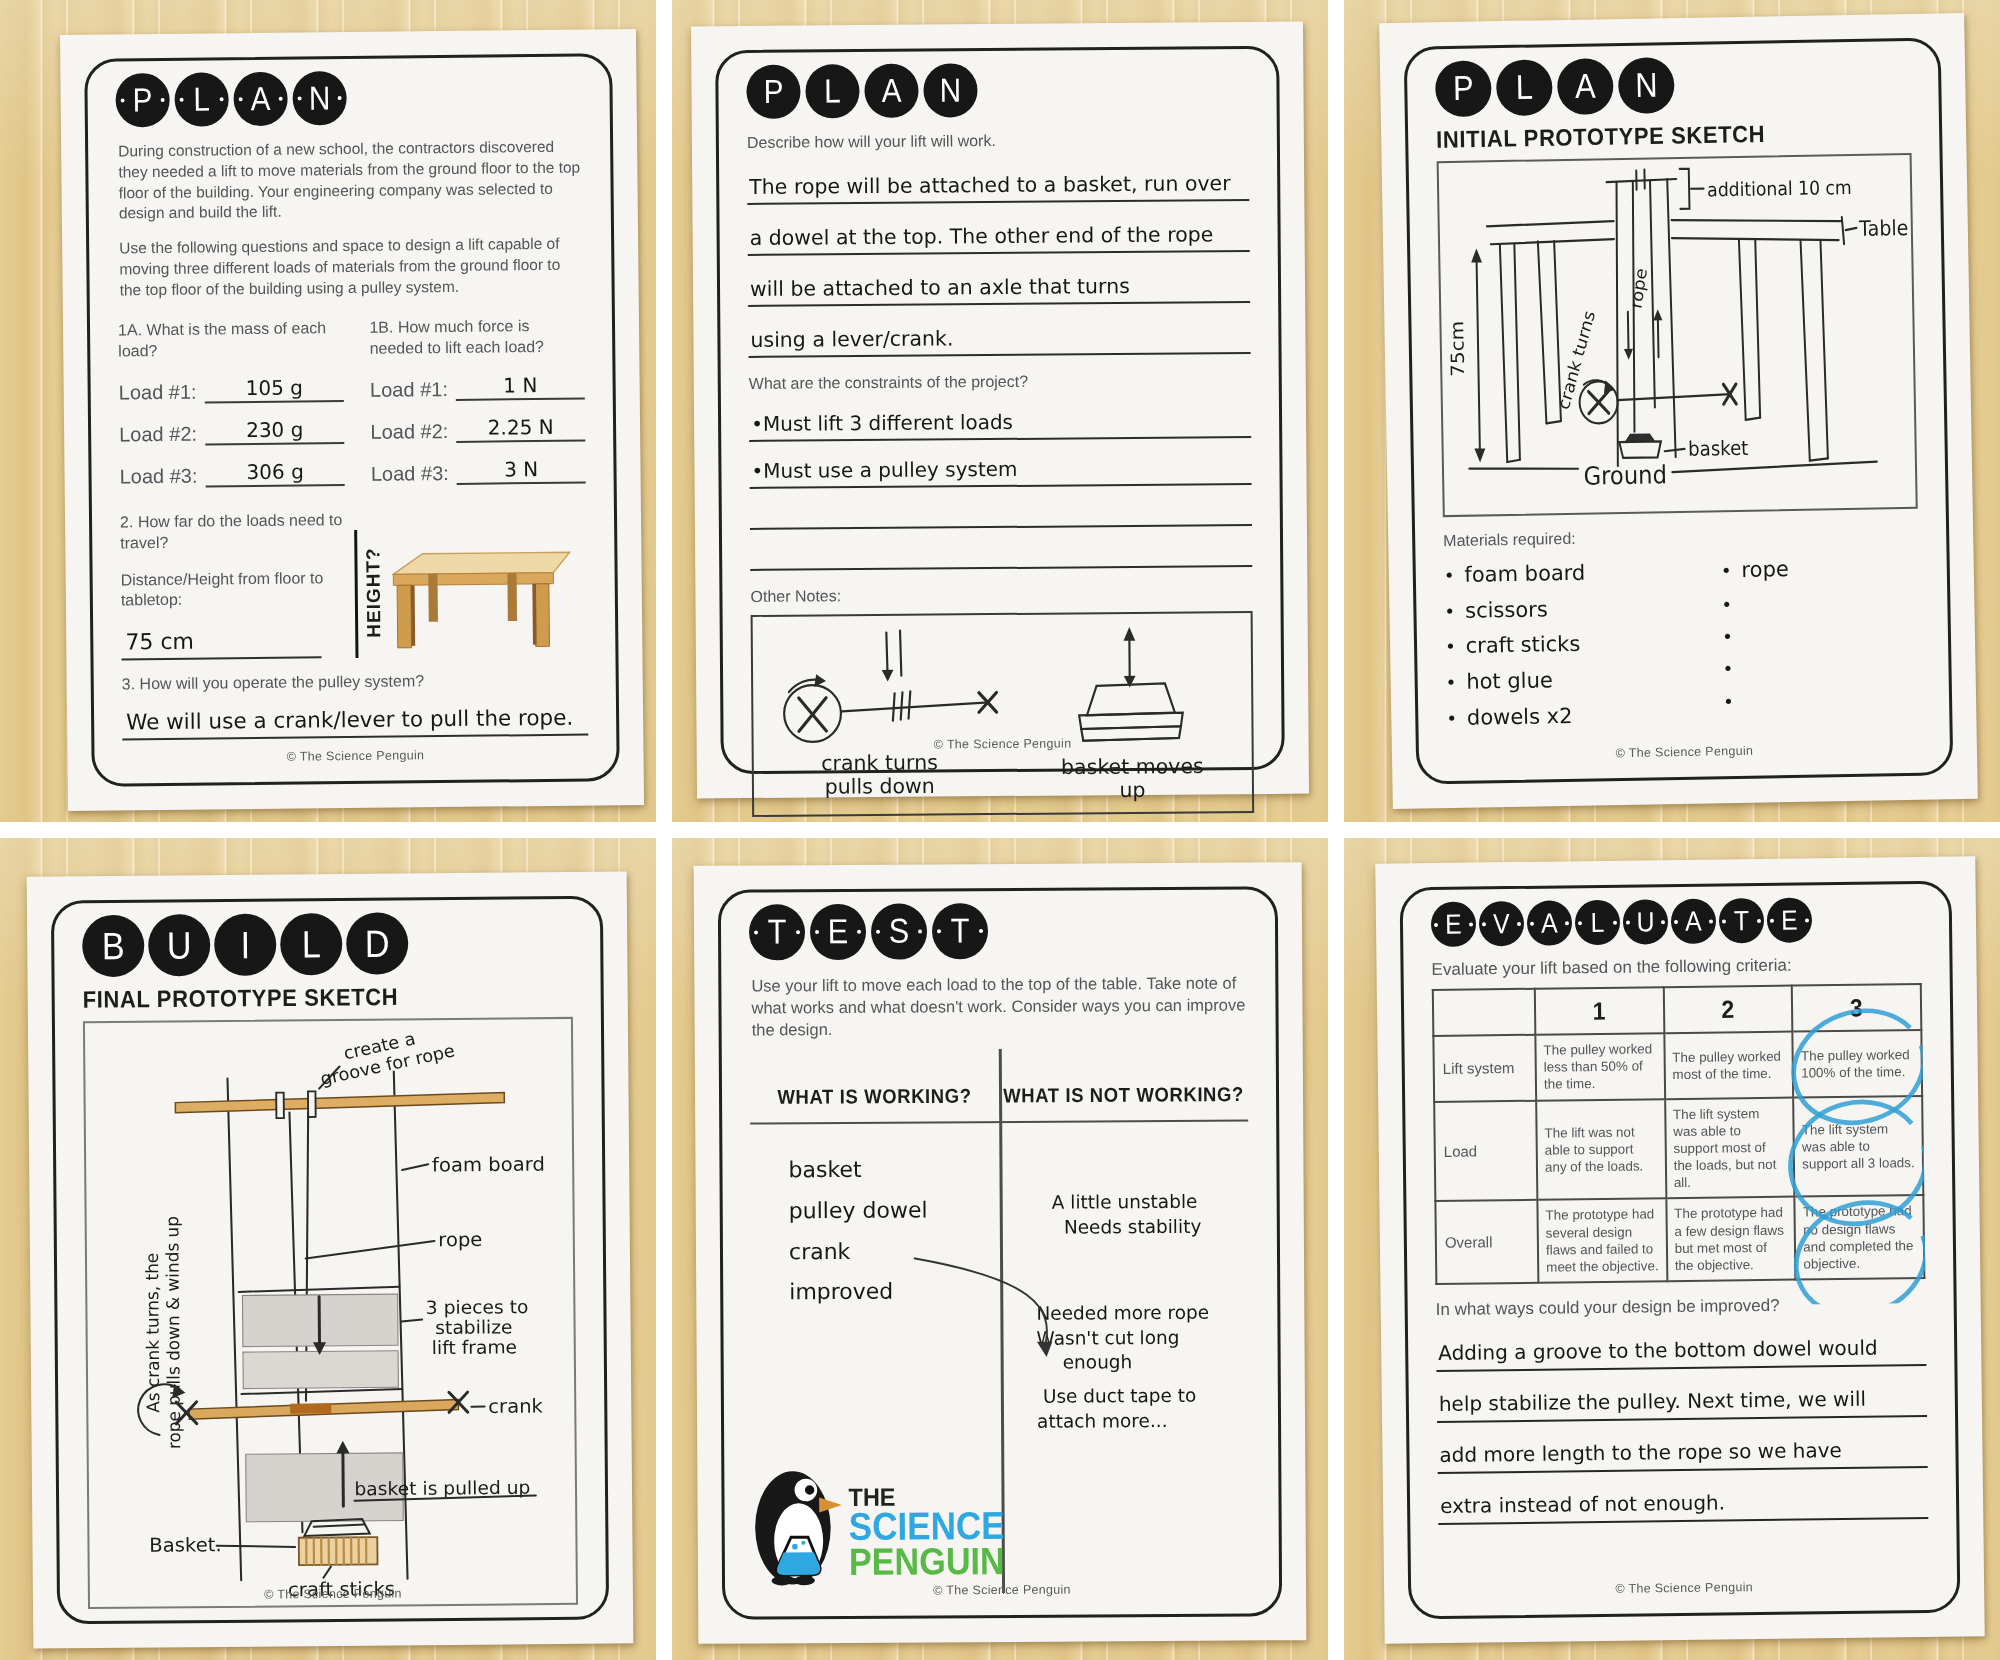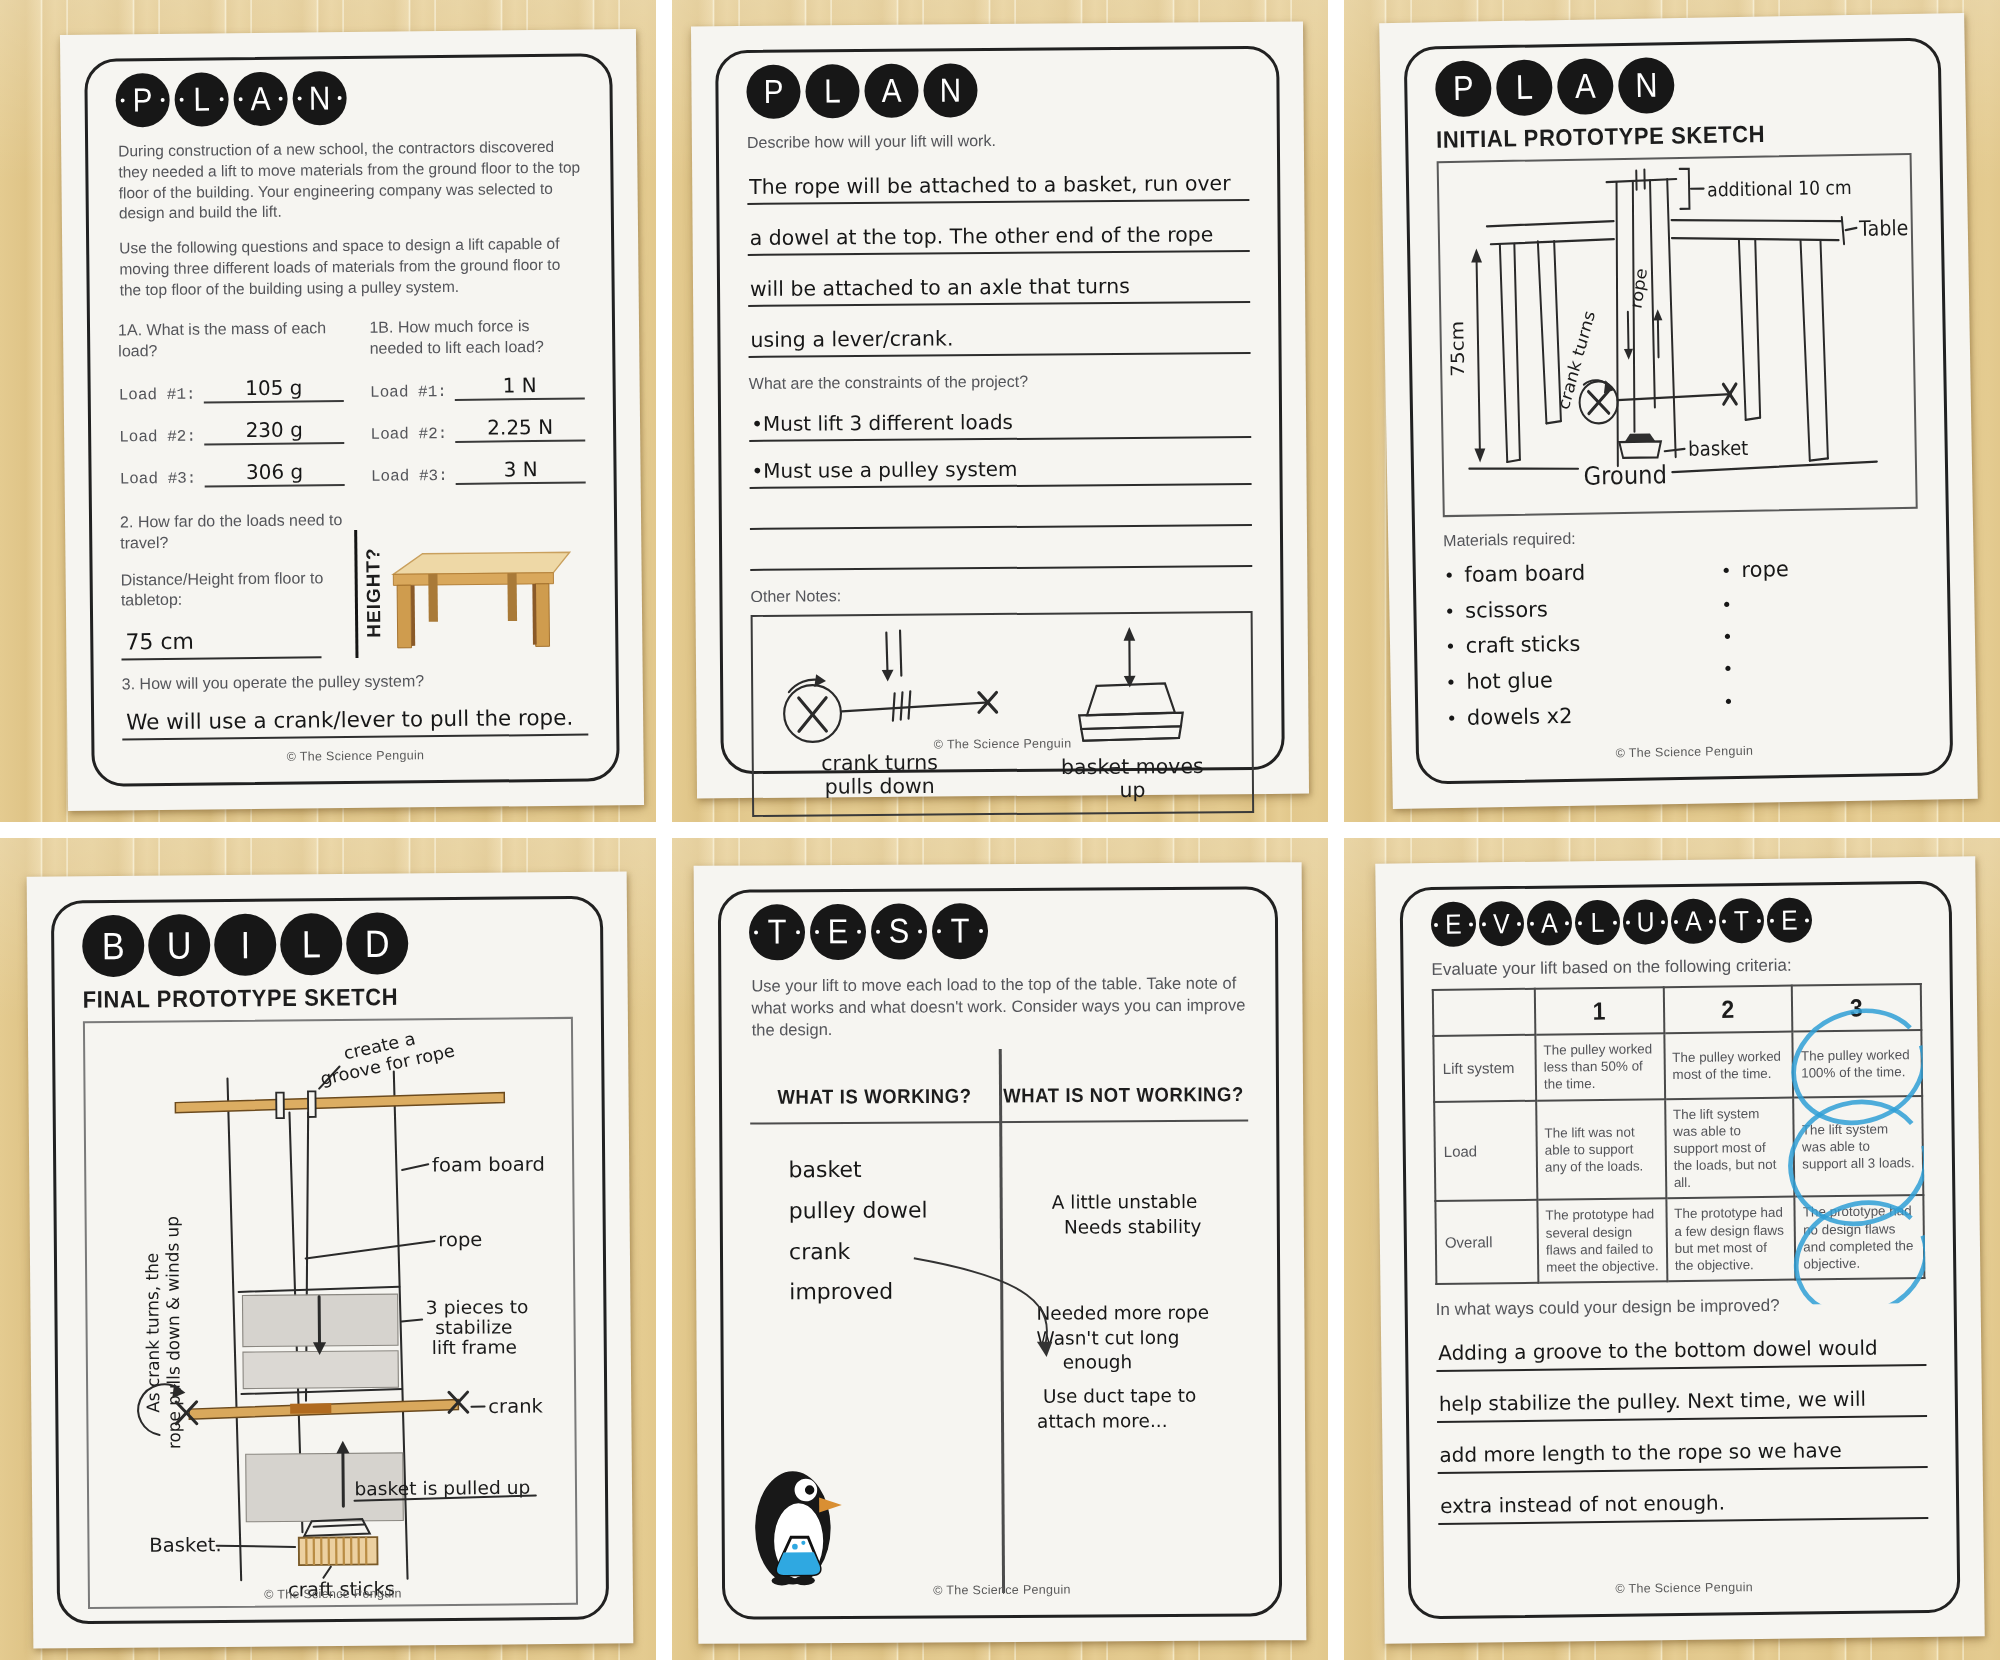--- a/index.html
+++ b/index.html
@@ -42,21 +42,21 @@
   .print{color:#54555a;}
   .hand,.svghand{font-family:"DejaVu Sans",sans-serif;color:#171717;}
   .kg{font-family:"Liberation Sans",sans-serif;font-weight:700;color:#1d1d1d;letter-spacing:.6px;}
   .kg>span{display:inline-block;transform:scaleY(1.08);}
   .intro{font-size:15.5px;line-height:1.34;margin:14px 2px 0;}
   .q{font-size:16px;line-height:1.3;margin:0;}.mt12{margin-top:12px}.mt14{margin-top:14px}.mt16{margin-top:16px}.mt18{margin-top:18px}.mt20{margin-top:20px}
 
   
   .grid2{display:grid;grid-template-columns:1.05fr 1fr;column-gap:26px;}
   .loadrow{display:flex;align-items:flex-end;gap:8px;margin-top:17px;}
-  .llbl{font-size:16px;white-space:nowrap;font-family:Liberation Mono, monospace;}
+  .llbl{font-size:20px;white-space:nowrap;}
   .vl{flex:1;border-bottom:2px solid #3a3a3a;text-align:center;font-size:20px;line-height:1.05;padding-bottom:2px;}
   .q2wrap{display:flex;margin-top:24px;}
   .q2left{flex:1;padding-right:6px;}
   .q2right{width:232px;display:flex;align-items:flex-end;gap:5px;}
   .hline{width:3px;background:#141414;height:128px;}
   .heighttxt{writing-mode:vertical-rl;transform:rotate(180deg);font-weight:700;font-size:19px;letter-spacing:1px;color:#1d1d1d;height:130px;text-align:center;}
   .ansline{border-bottom:2.5px solid #2e2e2e;font-size:22px;padding:0 4px 4px;}
 
   
   .wline{border-bottom:2px solid #2c2c2c;font-size:20.5px;min-height:45px;display:flex;align-items:flex-end;padding:0 2px 4px;}
@@ -532,20 +532,25 @@
         <circle cx="60" cy="38" r="12" fill="#ffffff"></circle>
         <circle cx="64" cy="38" r="5" fill="#111111"></circle>
         <polygon points="74,46 98,54 74,62" fill="#d98f33"></polygon>
         <path d="M44,88 L62,88 L74,118 Q77,128 66,128 L36,128 Q26,128 30,118 Z" fill="#ffffff" stroke="#111" stroke-width="3"></path>
         <path d="M36,104 L68,104 L74,118 Q77,128 66,128 L36,128 Q26,128 30,118 Z" fill="#2fa8e1"></path>
         <circle cx="48" cy="98" r="3" fill="#2fa8e1"></circle>
               <circle cx="57" cy="94" r="2.2" fill="#2fa8e1"></circle>
         <ellipse cx="34" cy="134" rx="11" ry="5" fill="#181818"></ellipse>
         <ellipse cx="58" cy="134" rx="11" ry="5" fill="#181818"></ellipse>
       </svg>
+      <div class="logotext">
+        <div class="l-the">THE</div>
+        <div class="l-science">SCIENCE</div>
+        <div class="l-penguin">PENGUIN</div>
+      </div>
     </div>
     <div class="foot">© The Science Penguin</div>
    </div>
   </div>
  </div>
 </div>
 
 <div class="tile t6">
  <div class="paper p6">
   <div class="frame">

